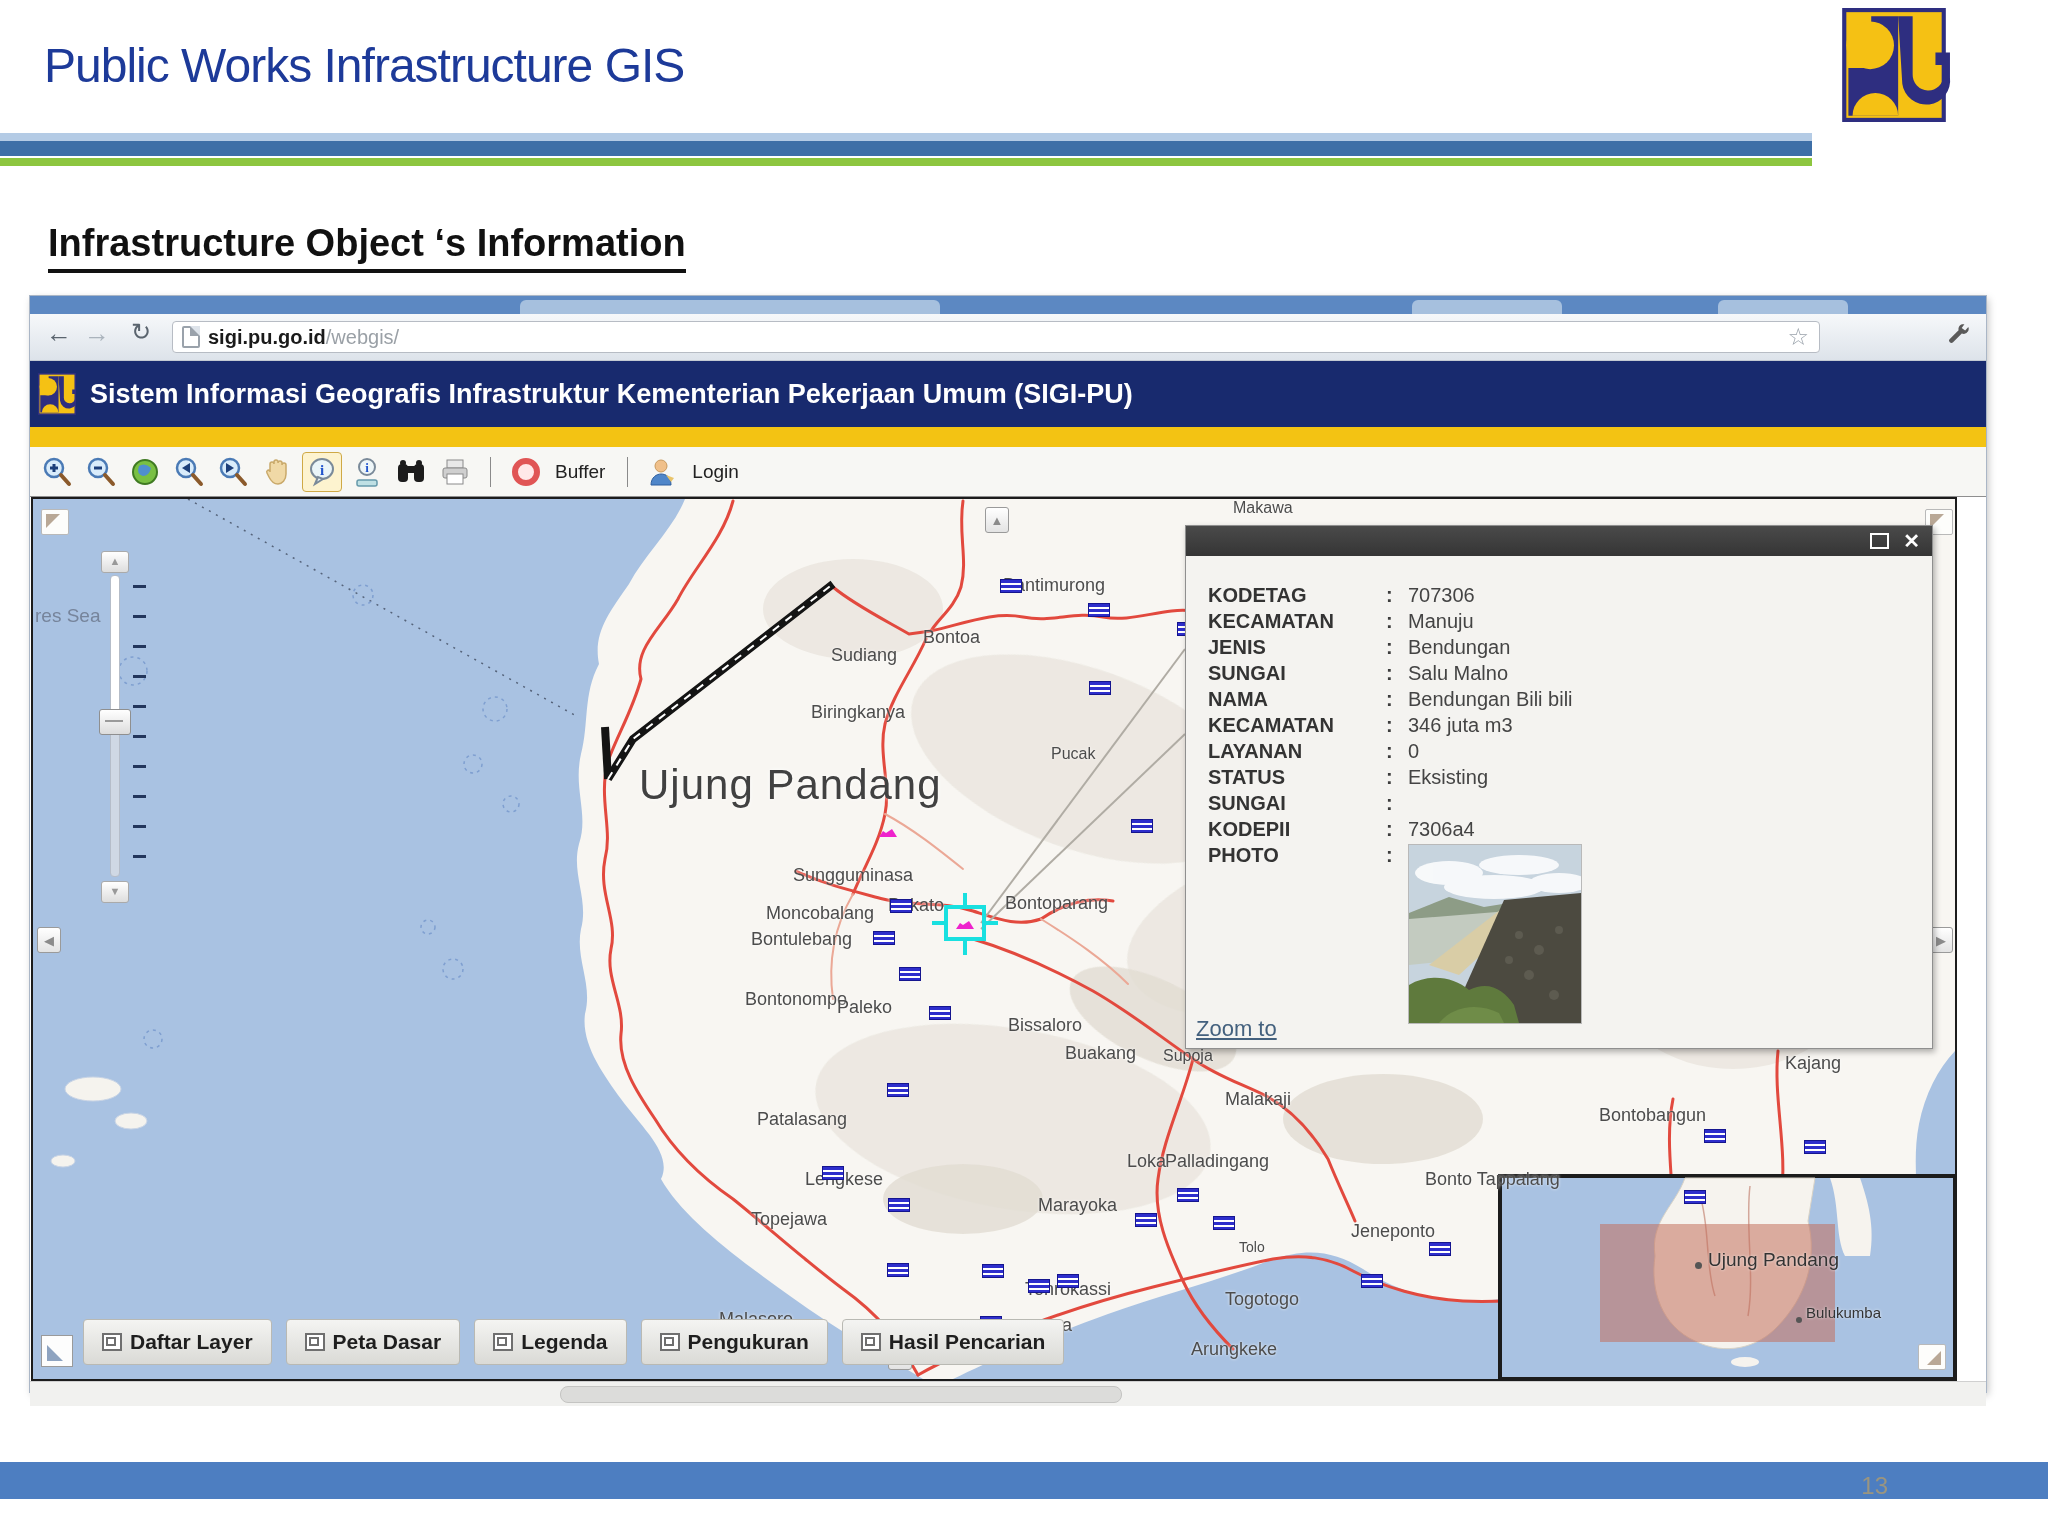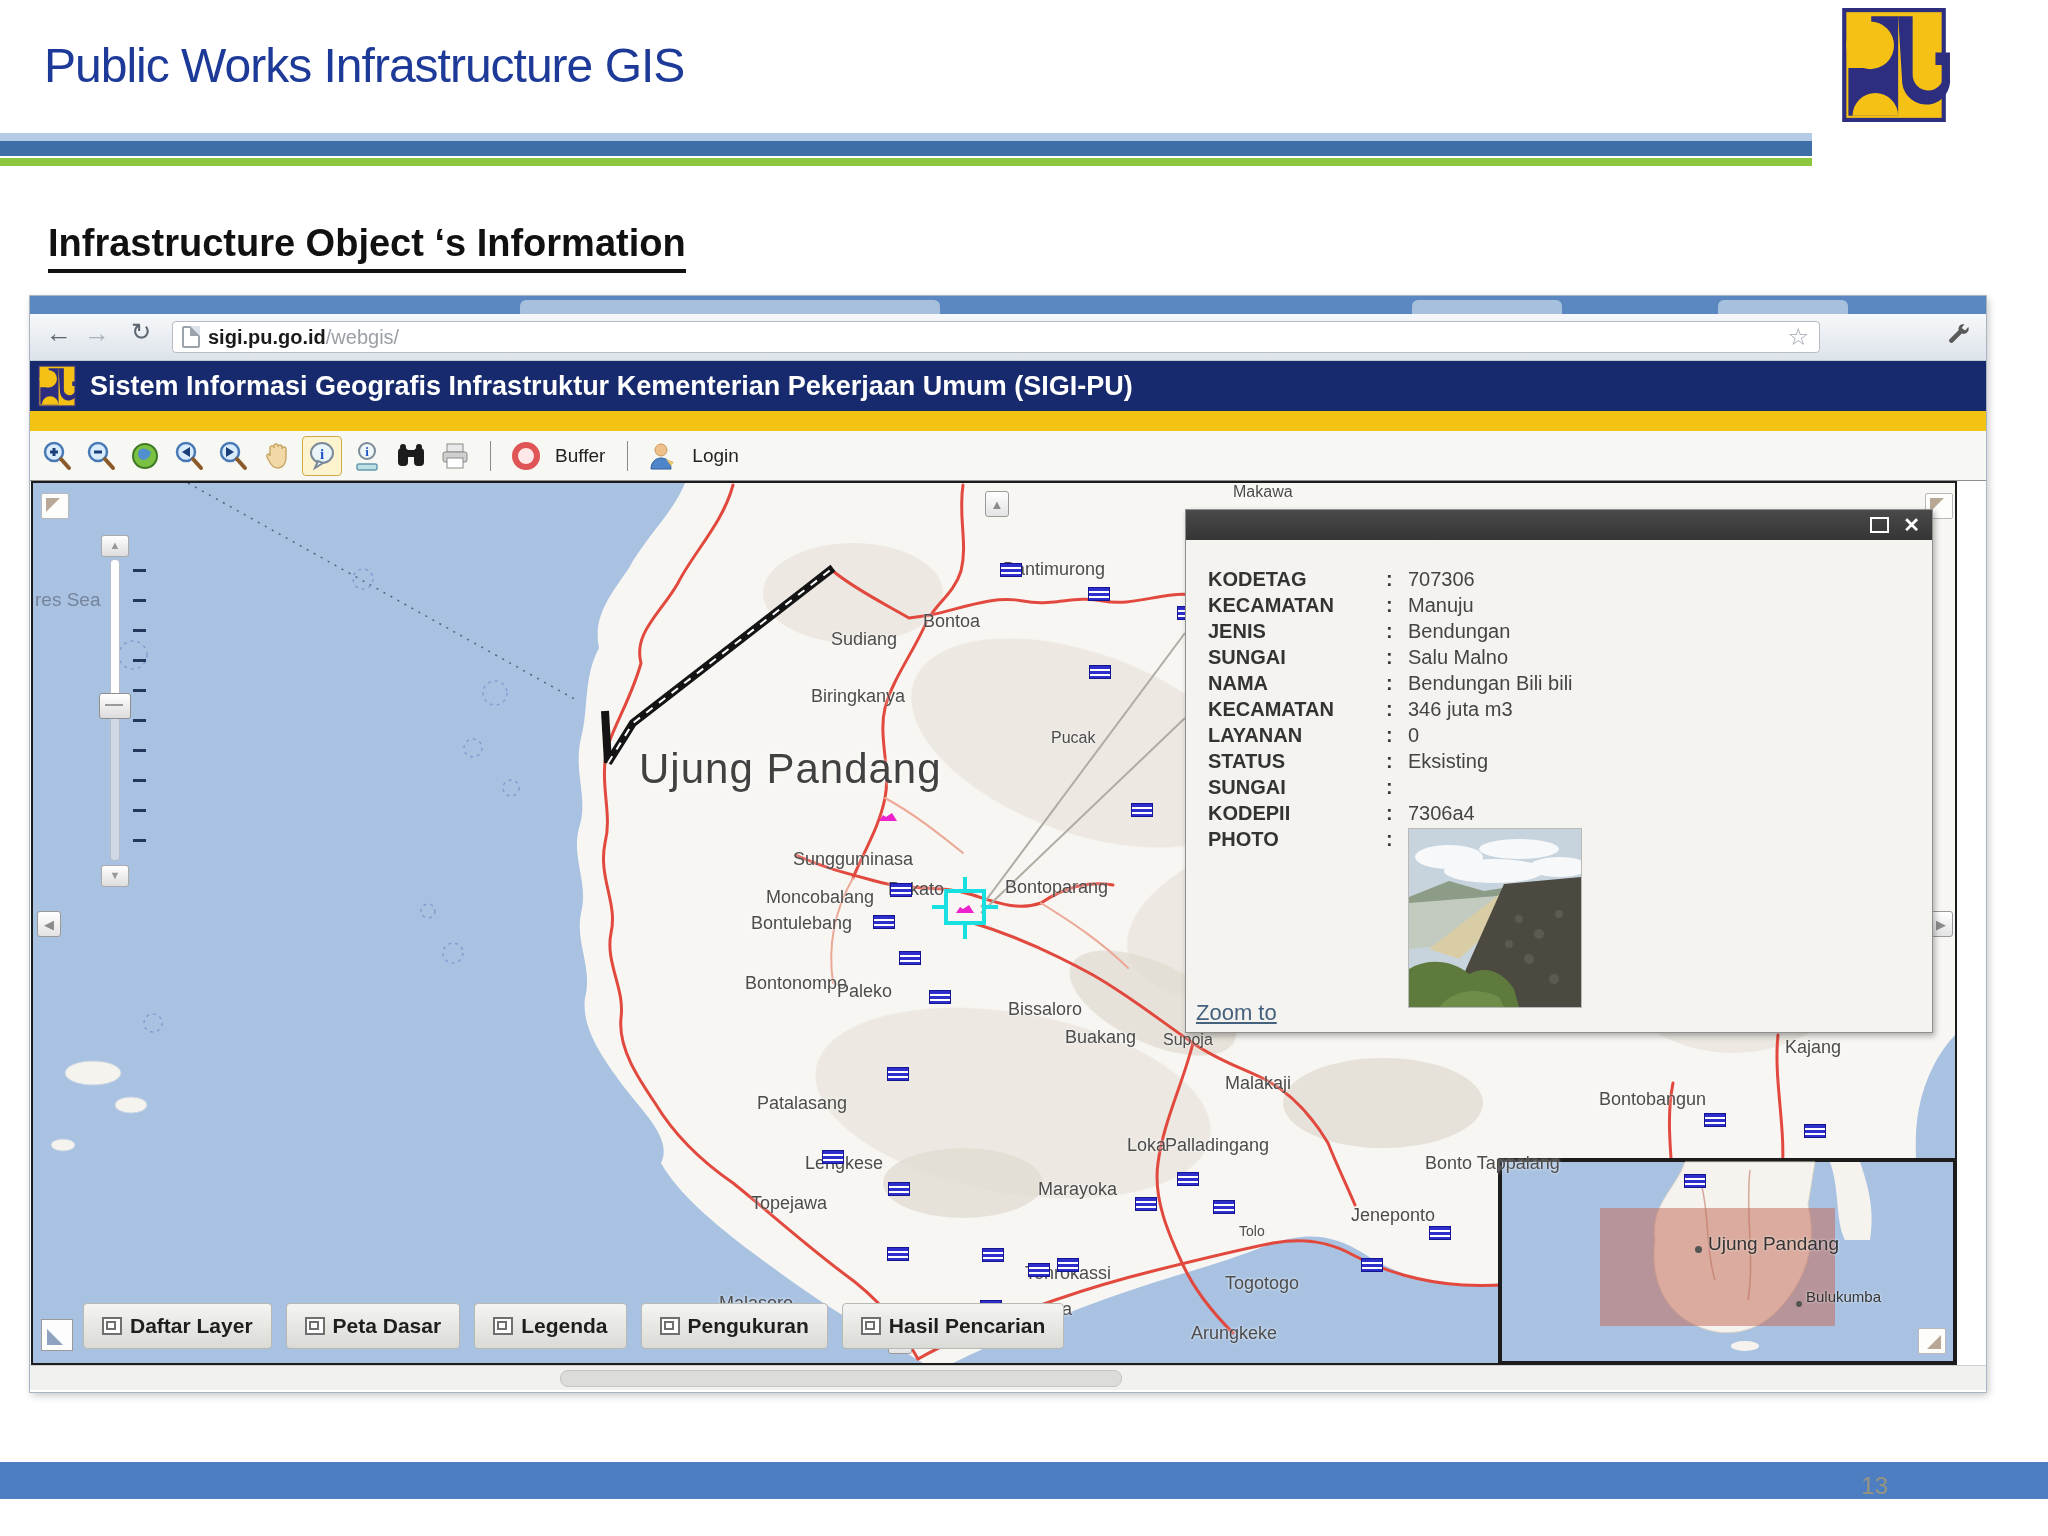--- a/index.html
+++ b/index.html
@@ -22,21 +22,21 @@
   .addrbar{position:relative;height:46px;background:linear-gradient(#f6f8fa,#dde3ea);border-bottom:1px solid #c3c9d2;}
   .navbtn{position:absolute;top:4px;font-size:26px;color:#5a646e;width:34px;text-align:center;}
   .navbtn.dim{color:#aab3bc;}
   .omnibox{position:absolute;left:142px;top:7px;width:1646px;height:30px;background:#fff;border:1px solid #b7bcc4;border-radius:4px;display:flex;align-items:center;}
   .doc-ico{width:14px;height:18px;border:2px solid #9aa2ab;border-radius:2px;margin:0 8px 0 9px;position:relative;background:#fff;}
   .doc-ico::after{content:"";position:absolute;right:-2px;top:-2px;border:5px solid;border-color:#dde3ea #dde3ea #9aa2ab #9aa2ab;}
   .url{font-size:20px;color:#1a1a1a;}
   .url .path{color:#9aa0a6;}
   .star{margin-left:auto;margin-right:10px;font-size:24px;color:#9aa2ab;}
   .wrench{position:absolute;right:14px;top:9px;width:26px;height:26px;}
-  .appheader{position:relative;height:50px;background:#182a6e;display:flex;align-items:center;}
+  .appheader{position:relative;height:66px;background:#182a6e;display:flex;align-items:center;}
   .applogo{width:38px;height:42px;margin-left:8px;}
   .apptitle{color:#fff;font-size:27px;font-weight:bold;margin-left:14px;white-space:nowrap;}
   .goldband{height:20px;background:#f3c313;}
   .tools{position:relative;height:49px;background:#f7f7f4;border-bottom:1px solid #8f8f8f;display:flex;align-items:center;gap:6px;padding-left:8px;}
   .tbtn{width:38px;height:38px;display:flex;align-items:center;justify-content:center;border-radius:4px;}
   .tbtn.sel{background:#fdf3cf;border:1px solid #cfa946;}
   .tsep{width:1px;height:30px;background:#8a8a8a;margin:0 10px;}
   .tlabel{font-size:19px;color:#222;margin-left:4px;margin-right:6px;}
 
   

